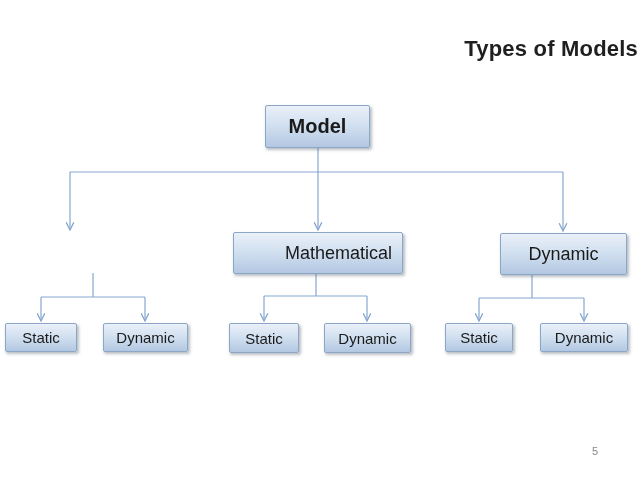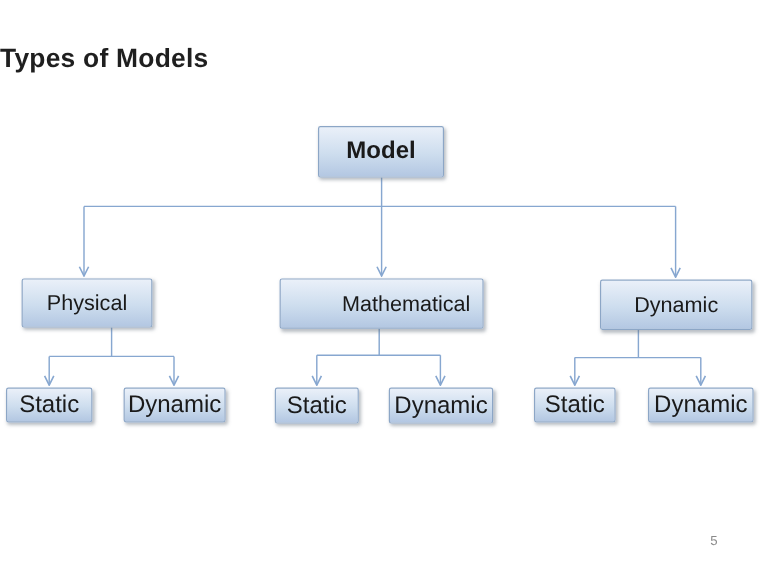--- a/index.html
+++ b/index.html
@@ -24,21 +24,21 @@
     height:478px;
     background:var(--background);
     overflow:hidden;
   }
   .title{
     position:absolute;
     top:36px;
     left:0;
     width:638px;
     margin:0;
-    text-align:left;
+    text-align:right;
     font-size:22px;
     font-weight:bold;
     color:var(--title-text);
     letter-spacing:0.2px;
   }
   .connectors{
     position:absolute;
     top:0;
     left:0;
   }
@@ -60,21 +60,21 @@
     background:linear-gradient(to bottom, var(--box-fill-top) 0%, var(--box-fill-mid) 55%, var(--box-fill-bottom) 100%);
     border:1px solid var(--box-border);
     border-radius:2px;
     box-shadow:1.5px 2px 3px rgba(100,110,125,0.45);
     color:var(--text);
     box-sizing:border-box;
     white-space:nowrap;
   }
   .lvl0{font-size:20px;font-weight:bold;}
   .lvl1{font-size:18px;}
-  .lvl2{font-size:20px;}
+  .lvl2{font-size:15px;}
   .page-number{
     position:absolute;
     top:445px;
     left:580px;
     width:30px;
     text-align:center;
     font-size:11px;
     color:var(--page-number);
   }
 </style>
@@ -108,21 +108,20 @@
     <path class="connector" d="M367,296 L367,320.5" marker-end="url(#arrow)"></path>
 
     <path class="connector" d="M532,275 L532,298"></path>
     <path class="connector" d="M479,298 L584,298"></path>
     <path class="connector" d="M479,298 L479,320.5" marker-end="url(#arrow)"></path>
     <path class="connector" d="M584,298 L584,320.5" marker-end="url(#arrow)"></path>
   </svg>
 
   <div class="node lvl0" style="left:265px;top:105px;width:105px;height:43px;">Model</div>
 
-  <div class="node lvl1" style="left:18px;top:232px;width:109px;height:41px;">Physical</div>
   <div class="node lvl1" style="left:233px;top:232px;width:170px;height:42px;padding-left:41px;">Mathematical</div>
   <div class="node lvl1" style="left:500px;top:233px;width:127px;height:42px;">Dynamic</div>
 
   <div class="node lvl2" style="left:5px;top:323px;width:72px;height:29px;">Static</div>
   <div class="node lvl2" style="left:103px;top:323px;width:85px;height:29px;">Dynamic</div>
 
   <div class="node lvl2" style="left:229px;top:323px;width:70px;height:30px;">Static</div>
   <div class="node lvl2" style="left:324px;top:323px;width:87px;height:30px;">Dynamic</div>
 
   <div class="node lvl2" style="left:445px;top:323px;width:68px;height:29px;">Static</div>

